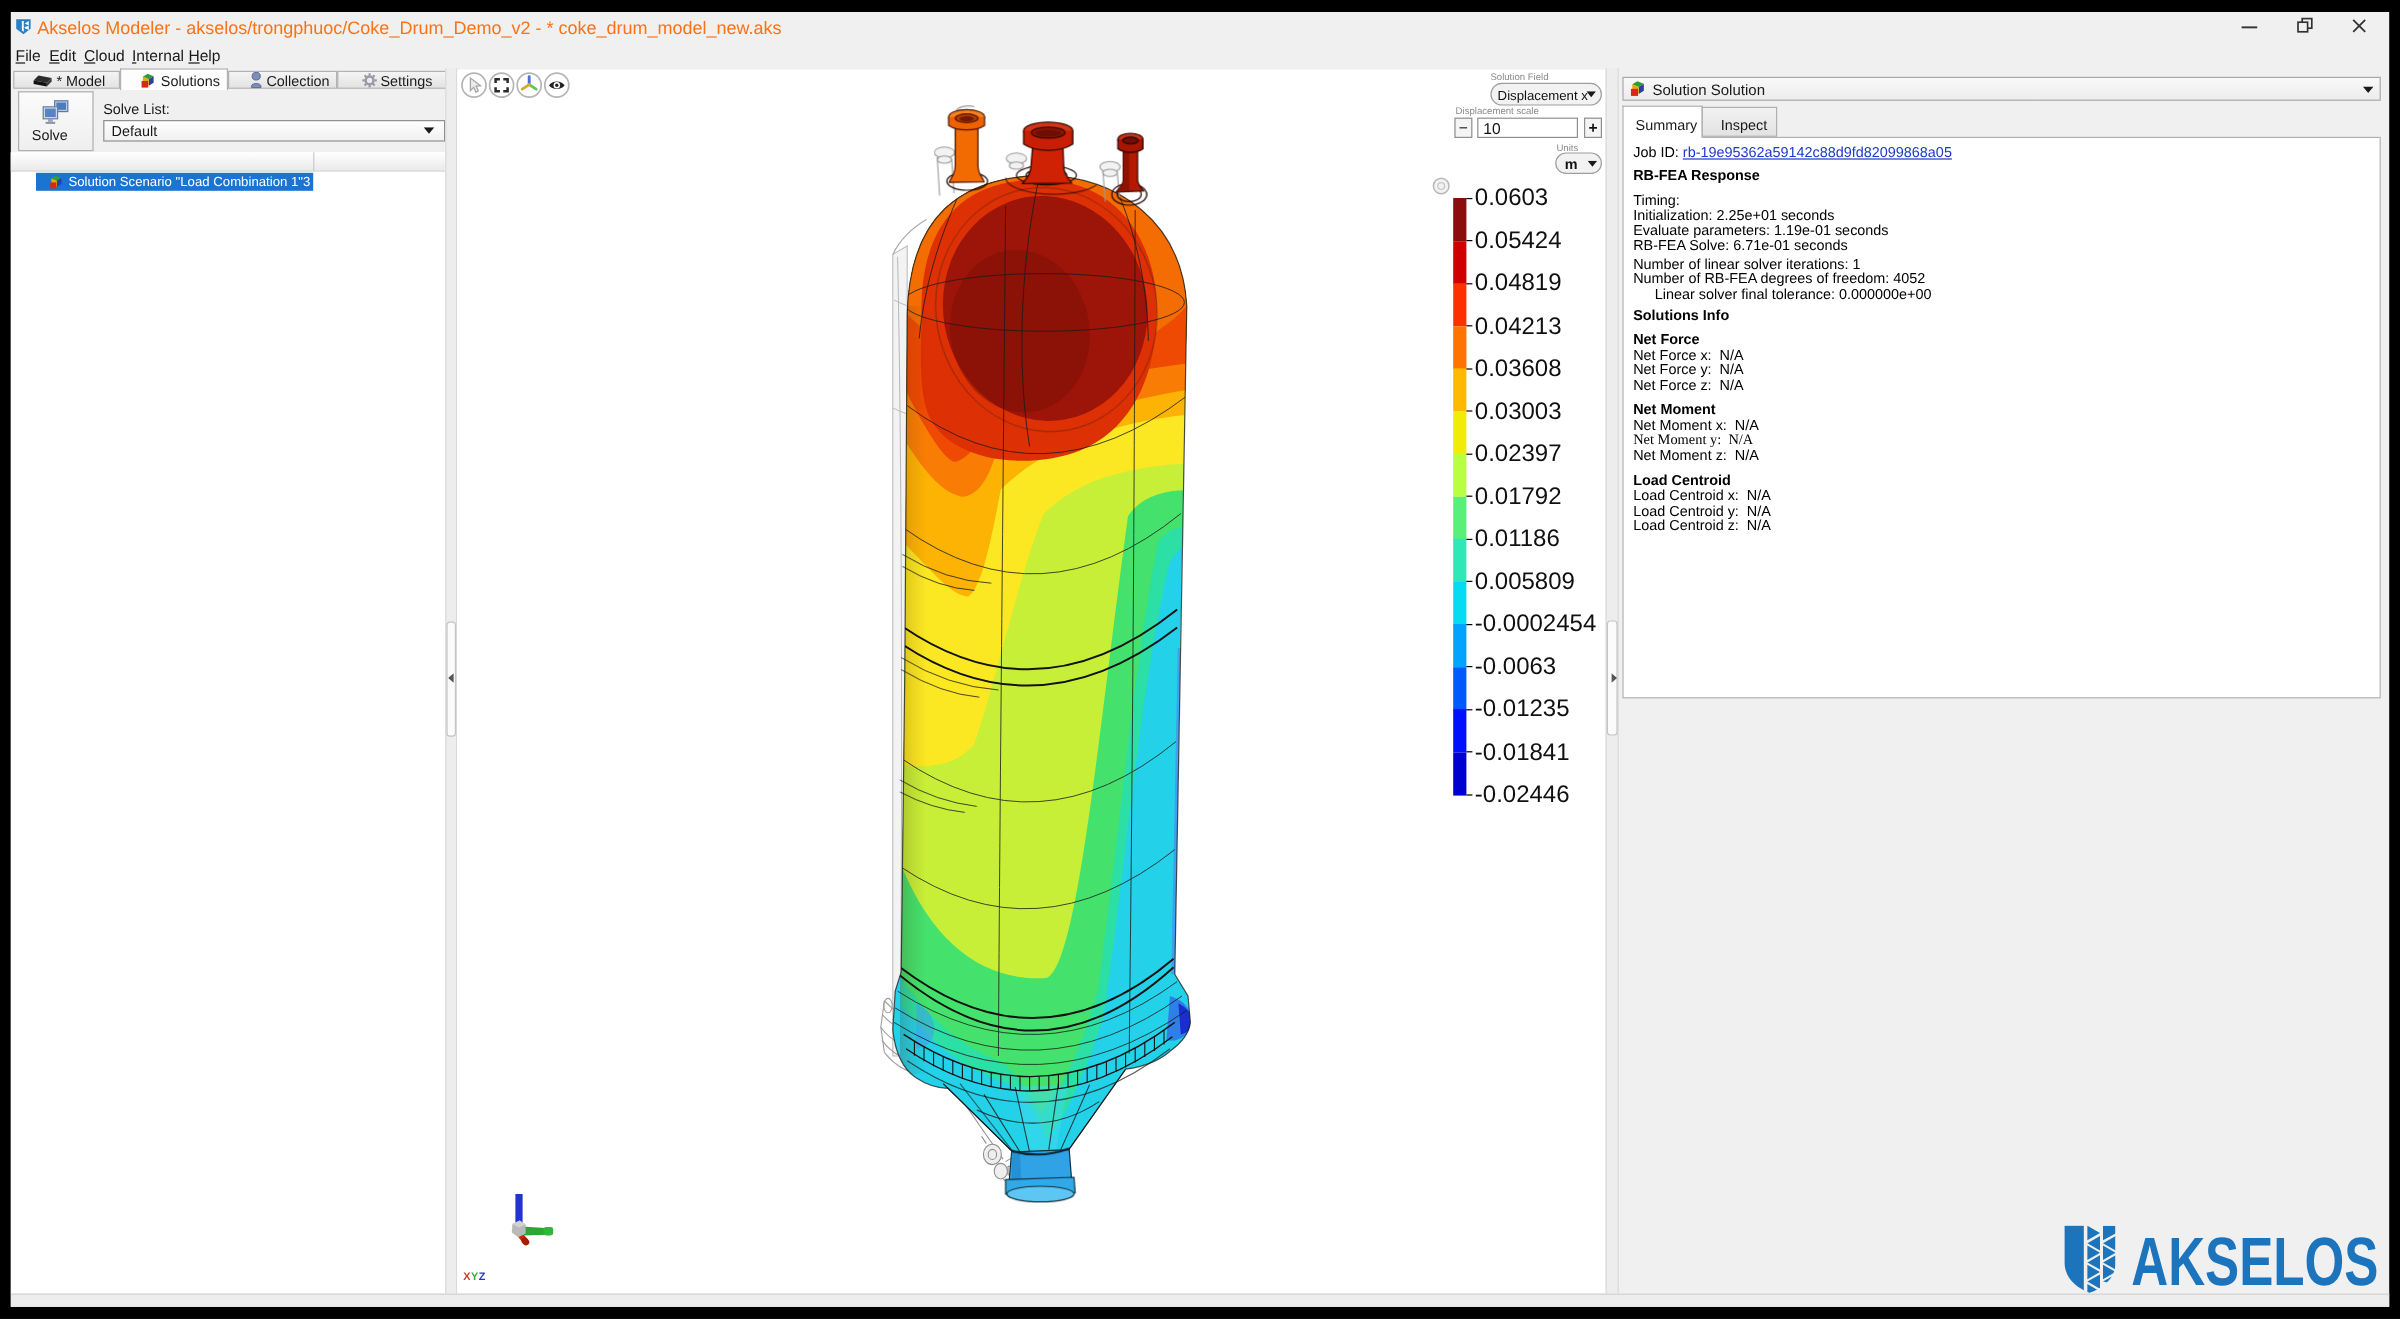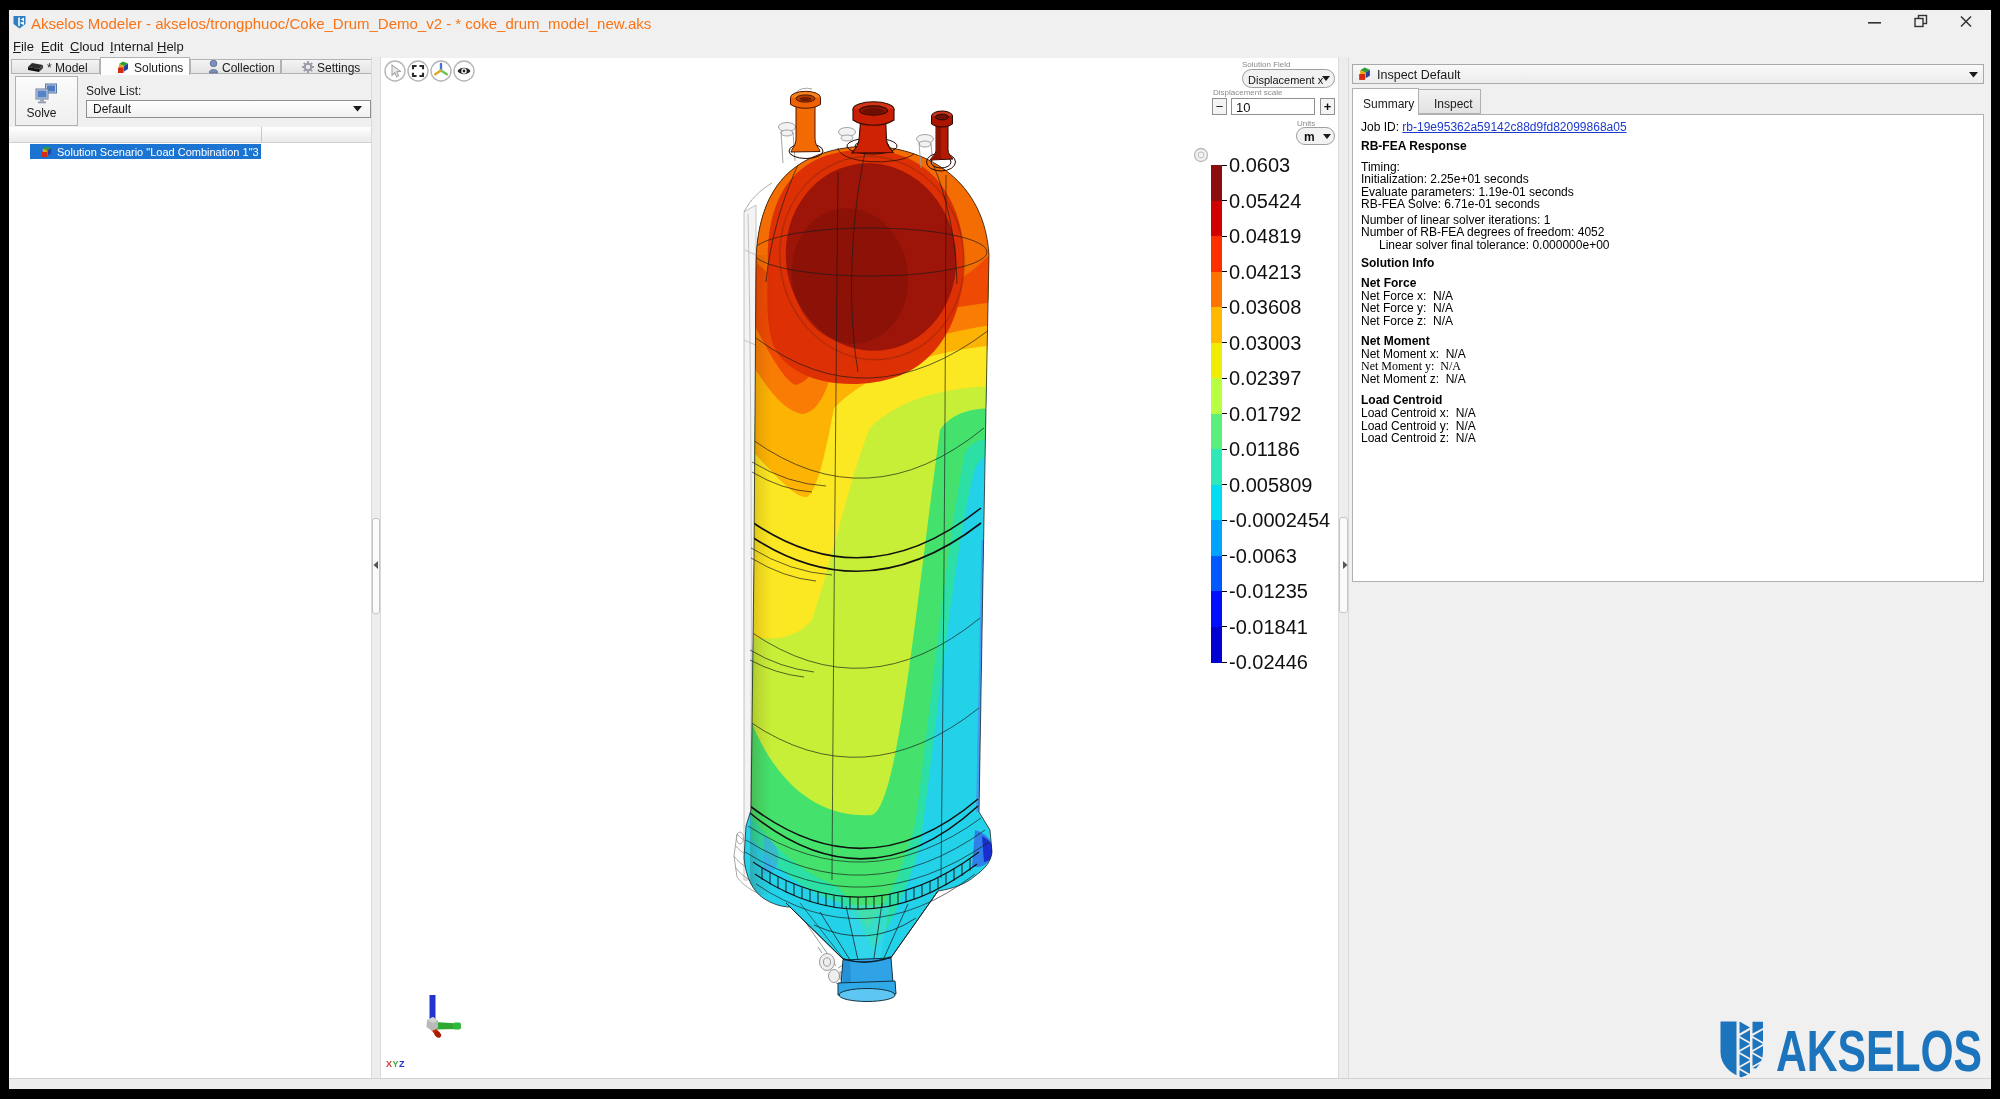--- a/index.html
+++ b/index.html
@@ -407,42 +407,42 @@
     <div class="lgl" style="left: 1229px; top: 652px;">-0.02446</div>
   </div>
 
 <div class="abs" style="left:1352px;top:64px;width:632px;height:20px;border:1px solid #a9a9a9;background:linear-gradient(#f9f9f9,#ececec);box-sizing:border-box"></div>
 <svg class="abs" style="left:1357px;top:66px" width="15" height="15" viewBox="0 0 14 14">
   <path d="M3 4 L7 1.5 L12 3.5 L8 6 Z" fill="#2f9e32"></path>
   <path d="M8 6 L12 3.5 L12 9 L8 11.5 Z" fill="#2b3f9e"></path>
   <path d="M3 4 L8 6 L8 11.5 L3 9.5 Z" fill="#e8a90f"></path>
   <rect x="2" y="7.5" width="5.5" height="5.5" fill="#d42a10"></rect>
 </svg>
-<div class="abs" style="left:1377px;top:68px;font-size:12.5px;color:#1a1a1a">Inspect Default</div>
+<div class="abs" style="left:1377px;top:68px;font-size:12.5px;color:#1a1a1a">Solution Solution</div>
 <svg class="abs" style="left:1969px;top:72px" width="9" height="6" viewBox="0 0 9 6">
     <path d="M0 0 L9 0 L4.5 5.5 Z" fill="#1a1a1a"></path>
   </svg>
 
 <div class="abs" style="left:1352px;top:114px;width:632px;height:468px;background:#fff;border:1px solid #b0b0b0;box-sizing:border-box"></div>
 <div class="abs" style="left:1352px;top:88px;width:67px;height:27px;background:#fff;border:1px solid #b0b0b0;border-bottom:0;box-sizing:border-box"></div>
 <div class="abs" style="left:1363px;top:97px;font-size:12px;color:#1a1a1a">Summary</div>
 <div class="abs" style="left:1418px;top:89px;width:63px;height:25px;background:linear-gradient(#f2f2f2,#e2e2e2);border:1px solid #b0b0b0;box-sizing:border-box"></div>
 <div class="abs" style="left:1434px;top:97px;font-size:12px;color:#1a1a1a">Inspect</div>
 
 <div id="rtext">
     <div class="rline" style="top: 121px;"><span style="color:#000">Job ID: </span><span style="color:#1c39cb;text-decoration:underline">rb-19e95362a59142c88d9fd82099868a05</span></div>
     <div class="rline rbold" style="top: 140px;">RB-FEA Response</div>
     <div class="rline" style="top: 160.5px;">Timing:</div>
     <div class="rline" style="top: 173px;">Initialization: 2.25e+01 seconds</div>
     <div class="rline" style="top: 185.5px;">Evaluate parameters: 1.19e-01 seconds</div>
     <div class="rline" style="top: 198px;">RB-FEA Solve: 6.71e-01 seconds</div>
     <div class="rline" style="top: 213.5px;">Number of linear solver iterations: 1</div>
     <div class="rline" style="top: 226px;">Number of RB-FEA degrees of freedom: 4052</div>
     <div class="rline" style="top: 238.5px; margin-left: 18px;">Linear solver final tolerance: 0.000000e+00</div>
-    <div class="rline rbold" style="top: 257px;">Solution Info</div>
+    <div class="rline rbold" style="top: 257px;">Solutions Info</div>
     <div class="rline rbold" style="top: 277px;">Net Force</div>
     <div class="rline" style="top: 289.5px;">Net Force x:&nbsp; N/A</div>
     <div class="rline" style="top: 302px;">Net Force y:&nbsp; N/A</div>
     <div class="rline" style="top: 314.5px;">Net Force z:&nbsp; N/A</div>
     <div class="rline rbold" style="top: 335px;">Net Moment</div>
     <div class="rline" style="top: 347.5px;">Net Moment x:&nbsp; N/A</div>
     <div class="rline" style="top: 360px; font-family: Liberation Serif, serif;">Net Moment y:&nbsp; N/A</div>
     <div class="rline" style="top: 372.5px;">Net Moment z:&nbsp; N/A</div>
     <div class="rline rbold" style="top: 394px;">Load Centroid</div>
     <div class="rline" style="top: 407px;">Load Centroid x:&nbsp; N/A</div>

